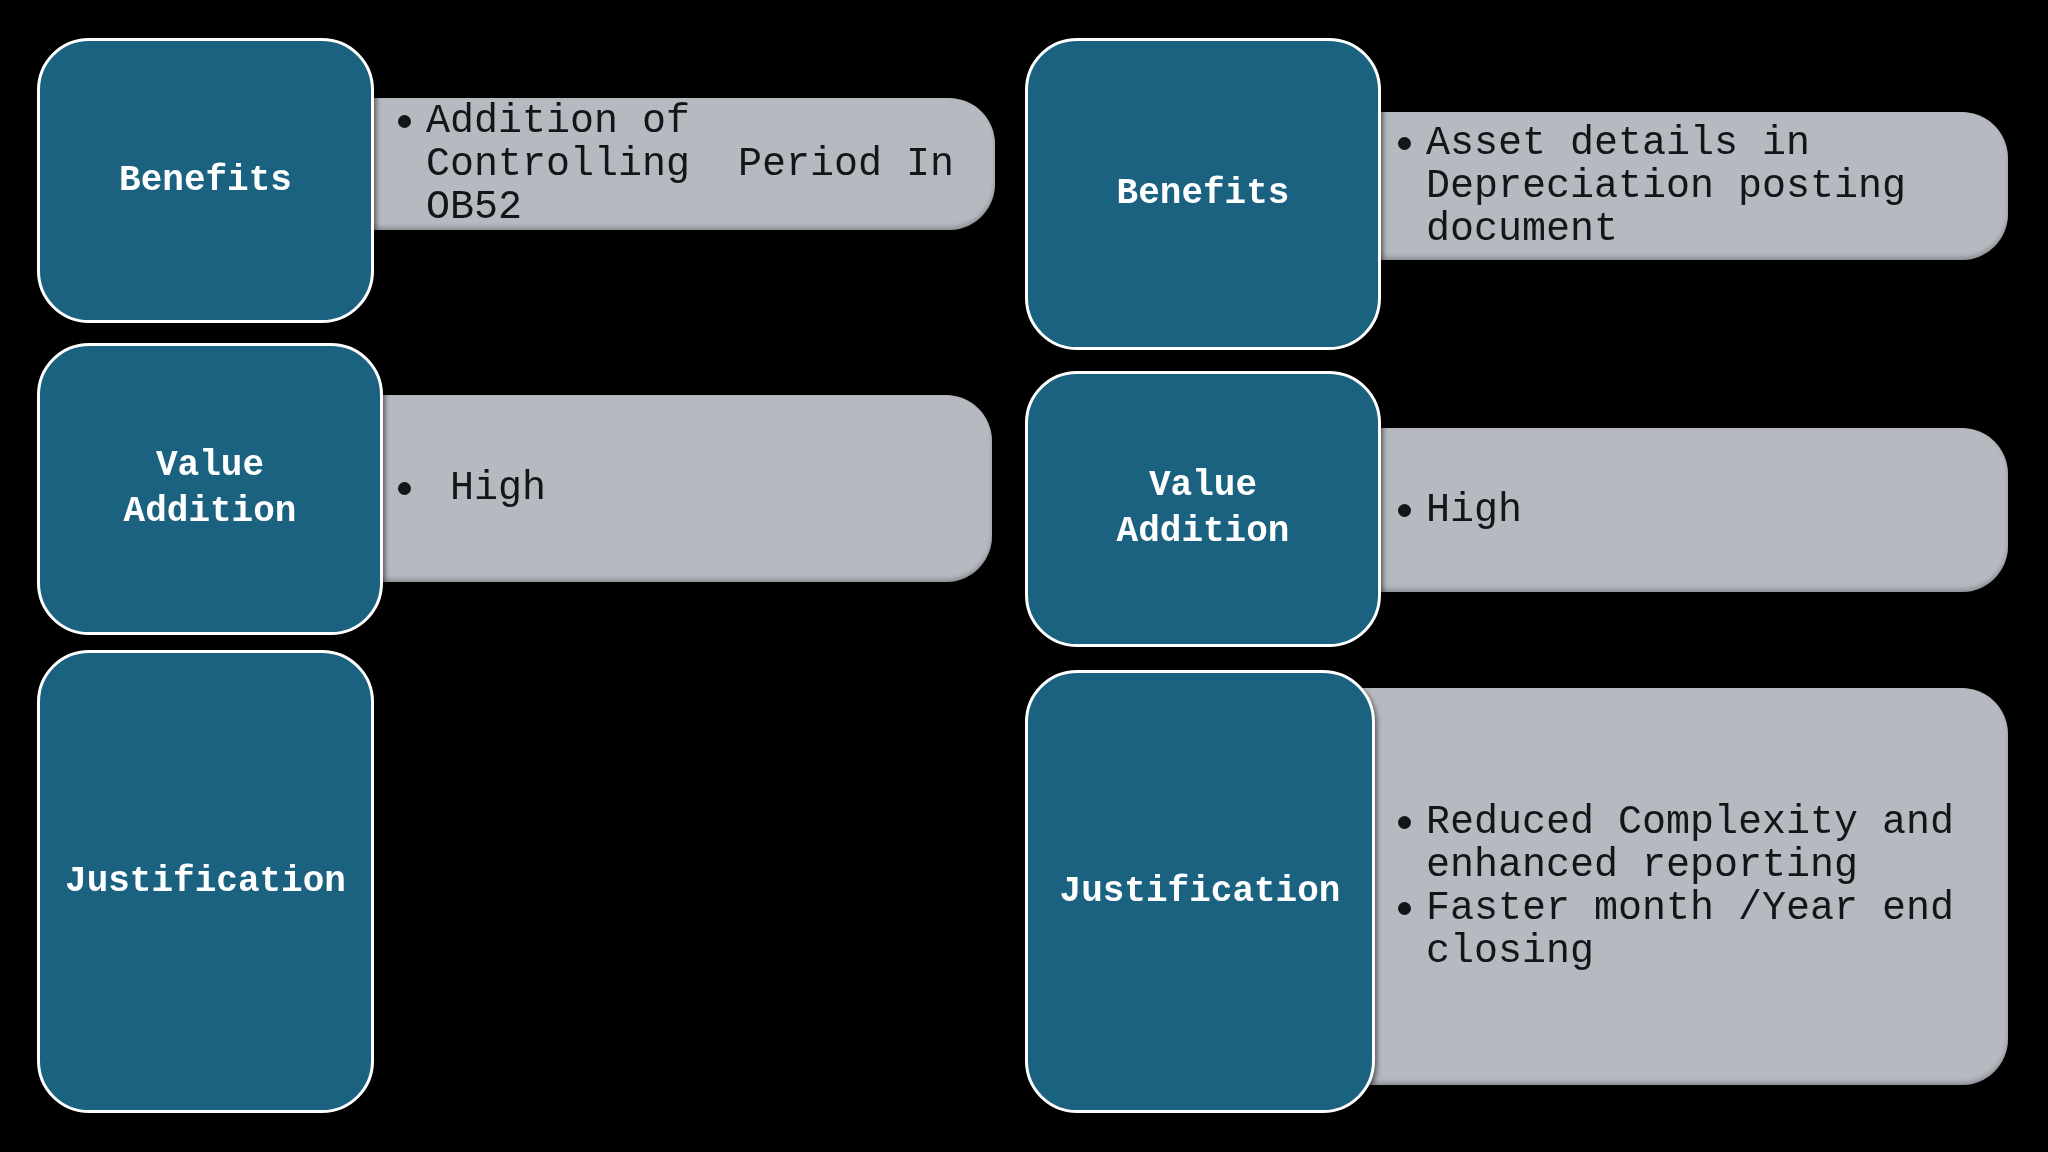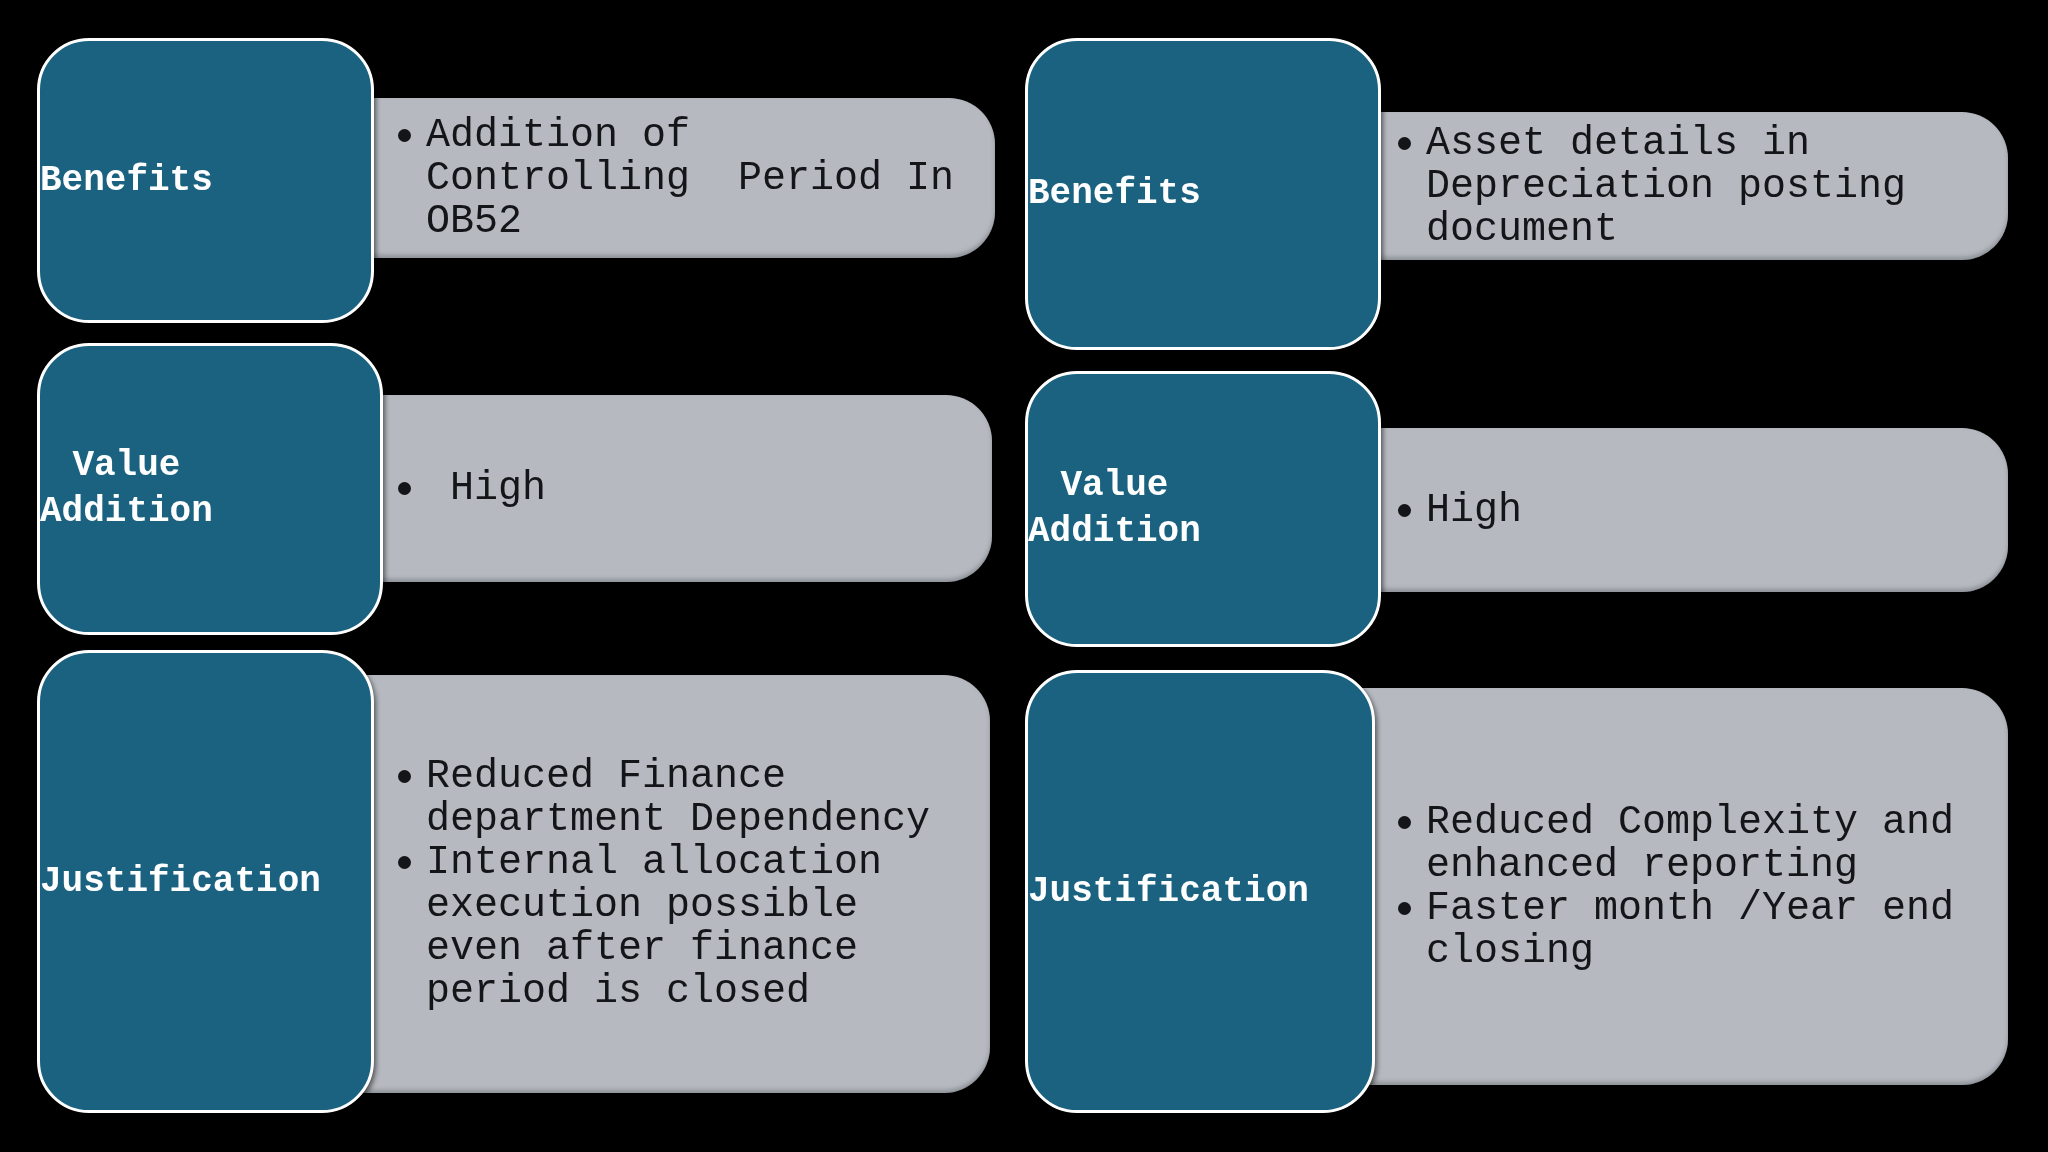--- a/index.html
+++ b/index.html
@@ -21,21 +21,21 @@
   }
   
   .card {
     position: absolute;
     background: var(--teal, #1b6281);
     border: 3px solid var(--card-border, #ffffff);
     border-radius: 52px;
     box-sizing: border-box;
     display: flex;
     align-items: center;
-    justify-content: flex-start;
+    justify-content: center;
     z-index: 2;
     box-shadow: 2px 3px 5px rgba(0,0,0,0.55);
   }
   .card .label {
     color: var(--label-text, #ffffff);
     font-weight: bold;
     font-size: 36px;
     line-height: 46px;
     text-align: center;
     white-space: pre-wrap;
@@ -76,21 +76,21 @@
     font-size: 40px;
     line-height: 43px;
     color: var(--bullet-text, #141519);
   }
 </style>
 </head>
 <body>
 
 <div class="canvas" style="background: rgb(0, 0, 0);">
 
-  <div class="bar" style="left:210px; top:98px; width:785px; height:160px; padding-left:188px; ">
+  <div class="bar" style="left:210px; top:98px; width:785px; height:132px; padding-left:188px; ">
     <div class="bullet-item">
       <span class="dot"></span>
       <div class="btext">Addition of
 Controlling  Period In
 OB52</div>
     </div>
   </div>
   <div class="card" style="left:37px; top:38px; width:337px; height:285px;">
     <div class="label">Benefits</div>
   </div>
@@ -99,34 +99,20 @@
     <div class="bullet-item">
       <span class="dot"></span>
       <div class="btext"> High</div>
     </div>
   </div>
   <div class="card" style="left:37px; top:343px; width:346px; height:292px;">
     <div class="label">Value
 Addition</div>
   </div>
 
-  <div class="bar" style="left:210px; top:675px; width:780px; height:418px; padding-left:188px; padding-right:20px;">
-    <div class="bullet-item">
-      <span class="dot"></span>
-      <div class="btext">Reduced Finance
-department Dependency</div>
-    </div>
-    <div class="bullet-item">
-      <span class="dot"></span>
-      <div class="btext">Internal allocation
-execution possible
-even after finance
-period is closed</div>
-    </div>
-  </div>
   <div class="card" style="left:37px; top:650px; width:337px; height:463px;">
     <div class="label">Justification</div>
   </div>
 
   <div class="bar" style="left:1200px; top:112px; width:808px; height:148px; padding-left:198px; padding-right:20px;">
     <div class="bullet-item">
       <span class="dot"></span>
       <div class="btext">Asset details in
 Depreciation posting
 document</div>

